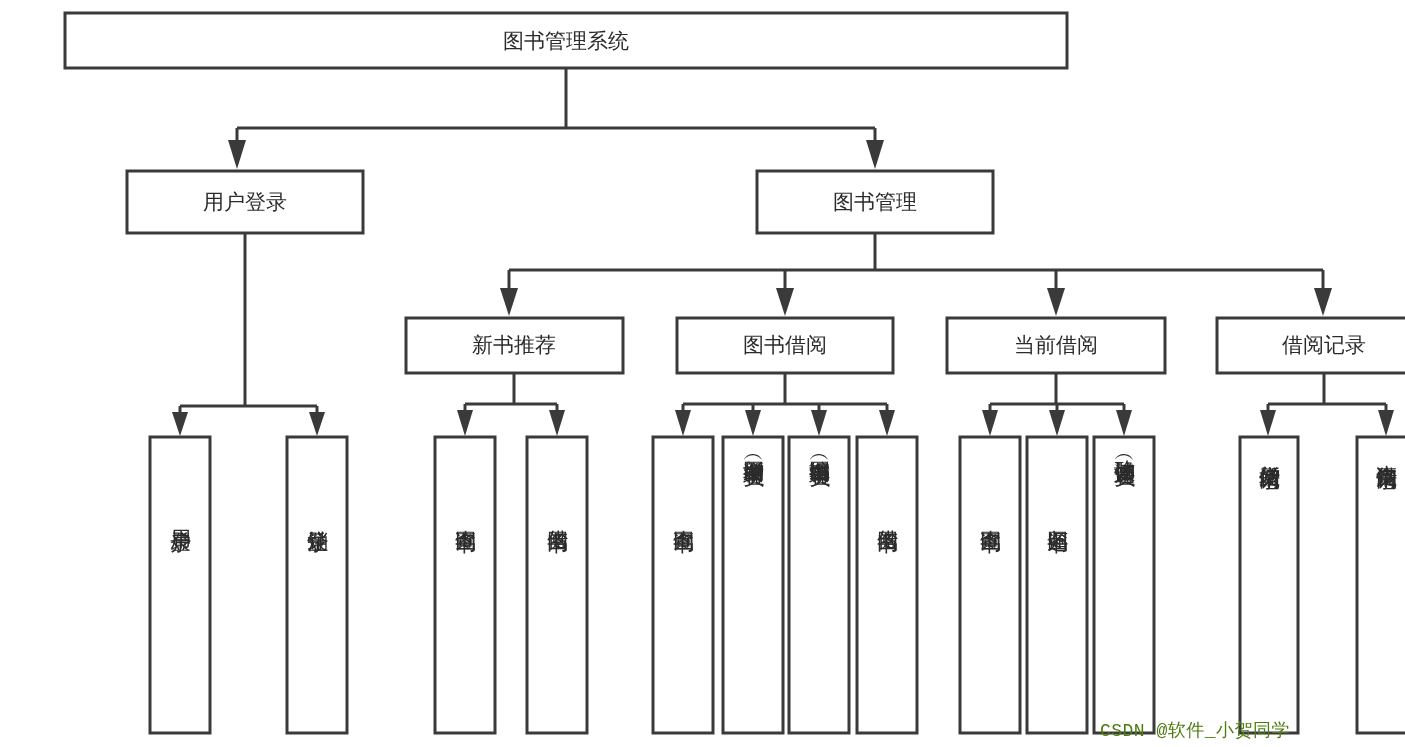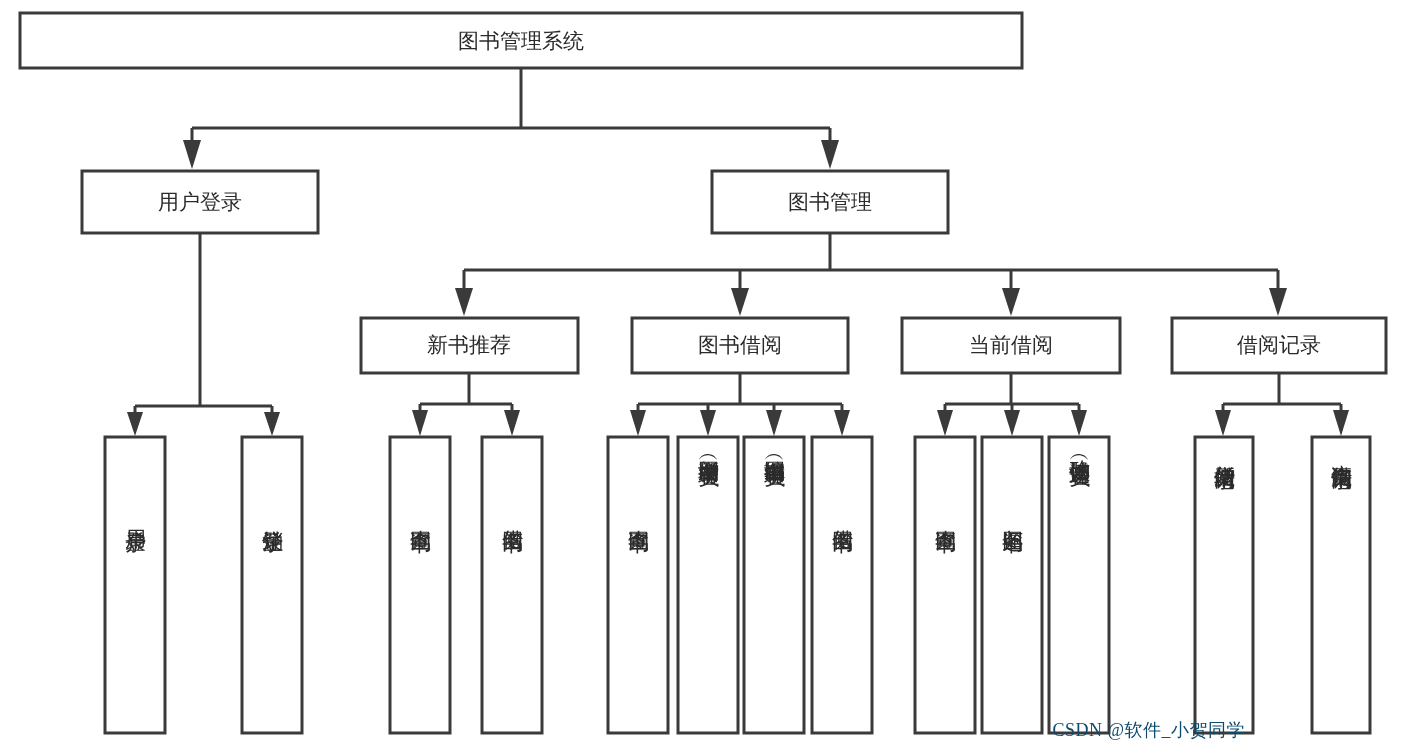--- a/index.html
+++ b/index.html
@@ -11,20 +11,21 @@
     width: 1405px;
     height: 747px;
     font-family: "DejaVu Sans", "Liberation Sans", sans-serif;
     overflow: hidden;
   }
   #diagram-root {
     position: relative;
     width: 1253px;
     height: 747px;
     background: #ffffff;
+    margin-left: 45px;
   }
   svg#flow {
     position: absolute;
     top: 0;
     left: 0;
     width: 1405px;
     height: 747px;
     display: block;
   }
   .node-box {
@@ -60,23 +61,23 @@
     letter-spacing: 1px;
     white-space: nowrap;
     text-align: center;
     transform: translateX(-50%);
     pointer-events: none;
   }
   .watermark {
     position: absolute;
     right: 8px;
     bottom: 5px;
-    font-family: Liberation Serif, serif;
+    font-family: Liberation Mono, monospace;
     font-size: 18px;
-    color: #0c4a6e;
+    color: #4d7c0f;
     white-space: nowrap;
     letter-spacing: 0.5px;
   }
 </style>
 </head>
 <body>
 
 <div id="diagram-root">
 
   <svg id="flow" viewBox="0 0 1405 747">

